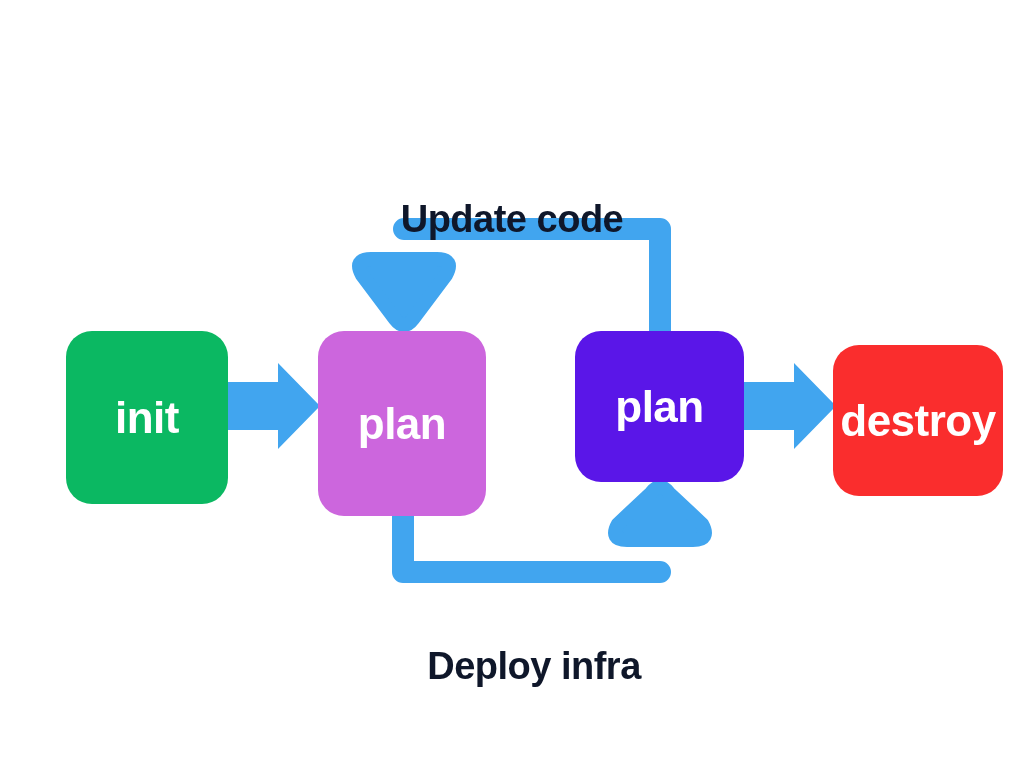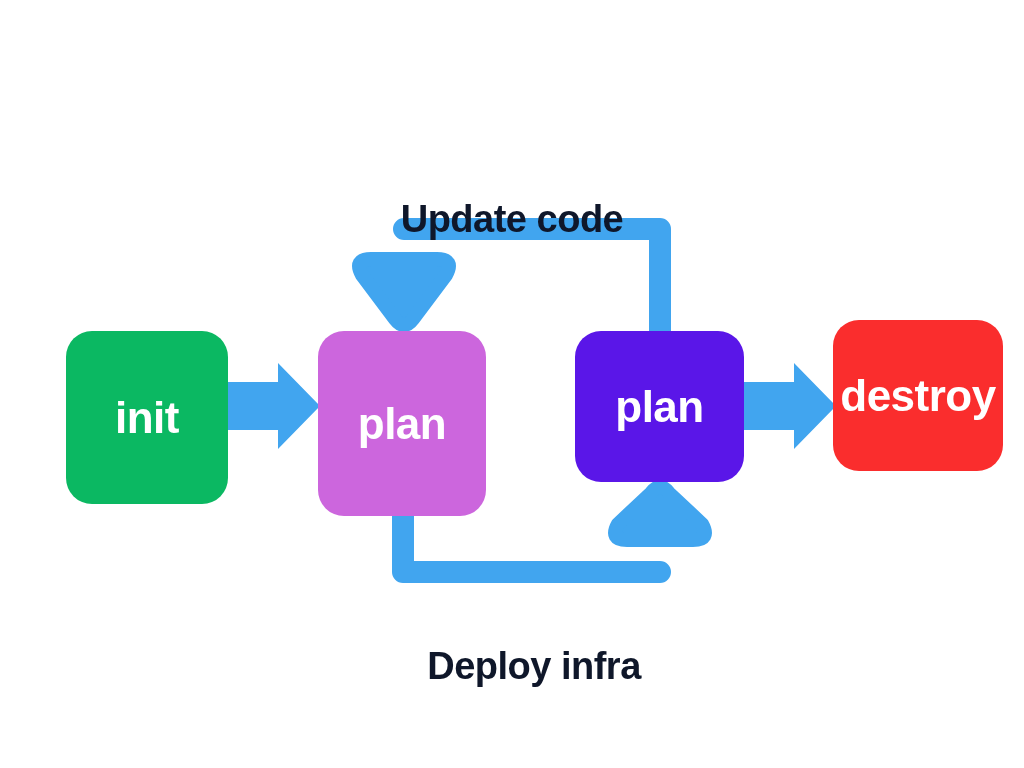--- a/index.html
+++ b/index.html
@@ -51,21 +51,21 @@
   }
   #node-plan {
     left: 318px; top: 331px;  width: 168px;  height: 185px;
     font-size: 44px;
   }
   #node-apply {
     left: 575px; top: 331px;  width: 169px;  height: 151px;
     font-size: 44px;
   }
   #node-destroy {
-    left: 833px; top: 320px;  width: 170px;  height: 151px;
+    left: 833px; top: 345px;  width: 170px;  height: 151px;
     font-size: 44px;
   }
   .edge-label {
     position: absolute;
     text-align: center;
     font-family: "Liberation Sans", sans-serif;
     font-weight: bold;
     font-size: 38px;
     color: #0f172a;
     letter-spacing: -0.5px;

